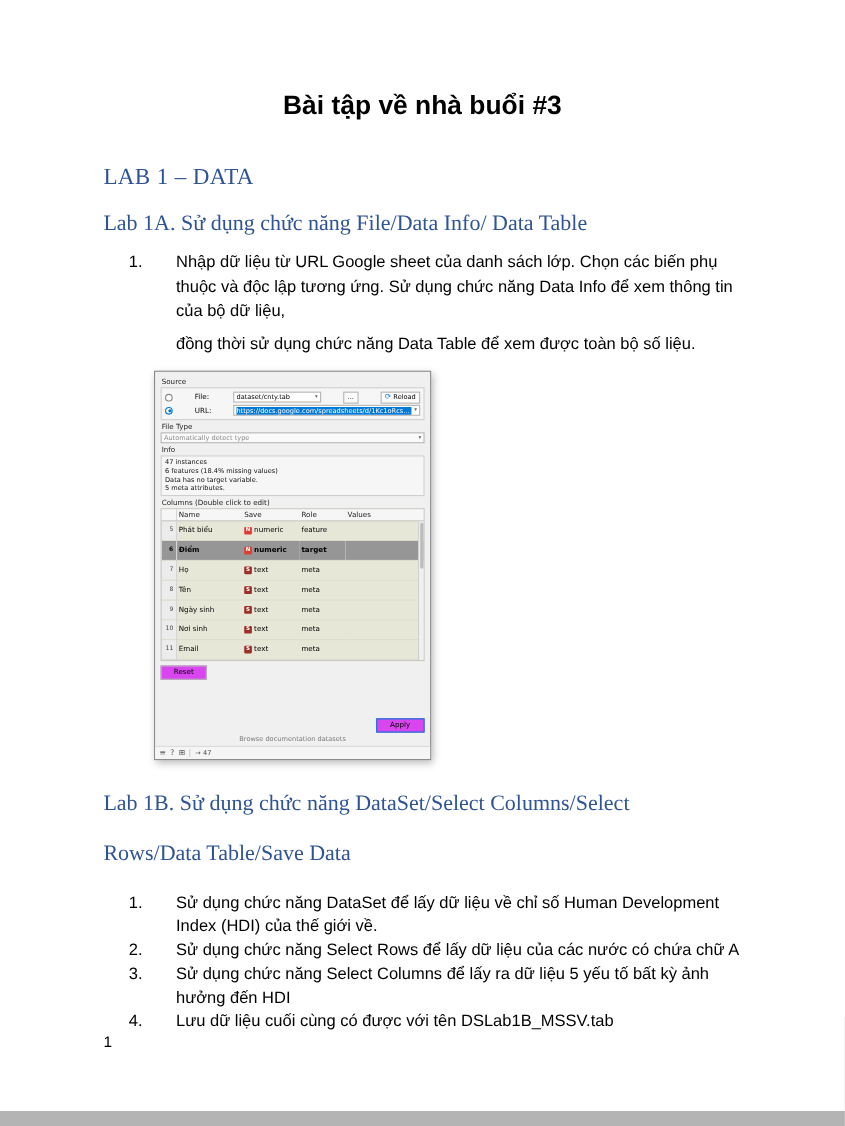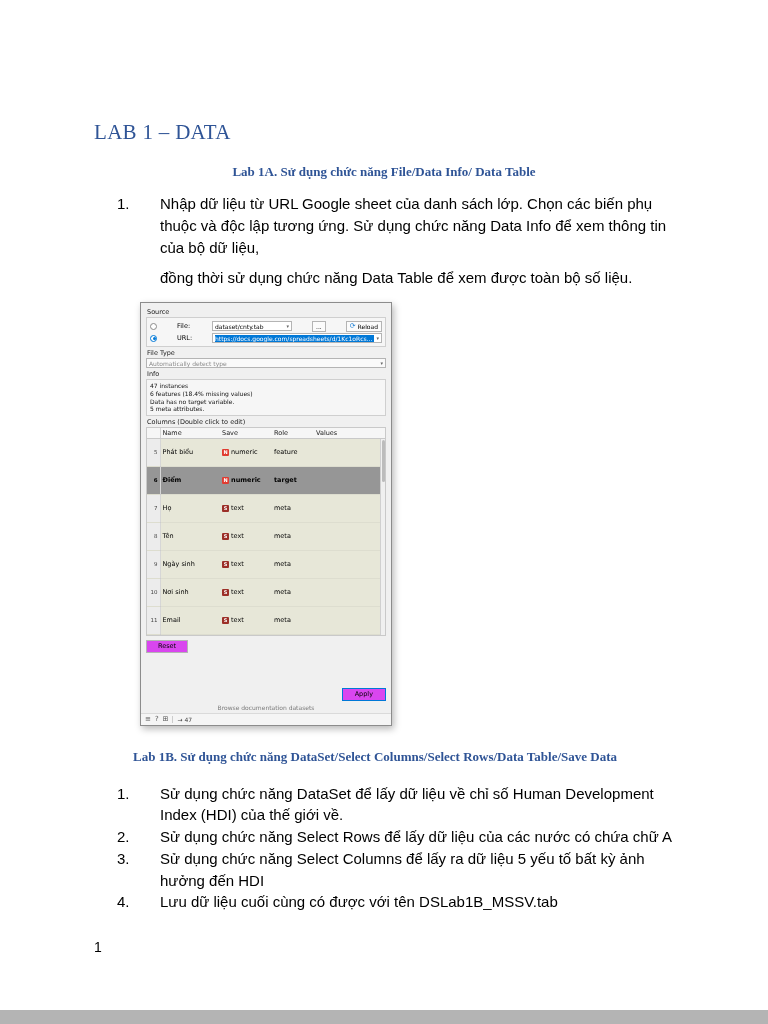--- a/index.html
+++ b/index.html
@@ -6,22 +6,22 @@
   html,body { width:768px; }
   body { background:#b4b4b4; font-family:"Liberation Sans", sans-serif; }
 
   .page { width:768px; height:1010px; background:#ffffff; position:relative; color:#000; overflow:hidden; }
   .content { padding:83px 94px 0 94px; }
 
   .doc-title { font-size:24px; font-weight:bold; text-align:center; font-family:"Liberation Sans", sans-serif; }
 
   h2.lab-heading { font-family:"Liberation Serif", serif; font-weight:400; font-size:21px;
     color:var(--heading-blue,#2f5496); margin-top:37px; letter-spacing:0.3px; }
-  h3.sub-heading { font-family:"Liberation Serif", serif; font-weight:700; font-size:13px;
-    color:var(--heading-blue,#2f5496); margin-top:19px;text-align:center; }
+  h3.sub-heading { font-family:"Liberation Serif", serif; font-weight:400; font-size:20px;
+    color:var(--heading-blue,#2f5496); margin-top:19px; }
   h3.sub-heading.tall { line-height:2.3; max-width:562px; margin-top:16px; }
 
   .body-text { font-size:15px; line-height:1.45; }
   .list { margin-top:13px; }
   .list-item { display:flex; }
   .list-item .num { width:23px; margin-left:23px; flex:0 0 auto; }
   .list-item .itxt { flex:1; min-width:0;margin-left:20px; }
   .para-gap { margin-top:9px; }
 
   
@@ -44,21 +44,21 @@
   .combo .arrow { font-size:5px; color:#666; margin-left:2px; flex:0 0 auto; }
   .combo.url-sel .val { background:var(--accent-blue,#0078d7); color:#fff; }
   .combo.full { margin:1px 0 1px; background:#fafafa; }
   .combo.full .val { color:#8a8a8a; }
   .mini-btn { height:11px; border:1px solid #b4b4b4; background:#fbfbfb; font-size:6px; display:flex; align-items:center; gap:2px; padding:0 3px; flex:0 0 auto; font-family:inherit; }
   .reload-ic { color:#1d7fd4; font-size:7px; line-height:1; }
   .info-box { border:1px solid #cfcfcf; background:#f6f6f6; padding:2px 3px; font-size:6px; line-height:1.3; color:#111; }
   .cols-box { border:1px solid #c9c9c9; background:#e7e7d8; position:relative; }
   table.cols { width:100%; border-collapse:collapse; table-layout:fixed; font-size:6.5px; }
   table.cols th { background:#f6f6f6; border-bottom:1px solid #c9c9c9; font-weight:normal; text-align:left; height:10px; padding:0 2px; font-size:6.5px; color:#222; }
-  table.cols td { height:28px; padding:0 2px; border-bottom:1px solid rgba(0,0,0,0.04); white-space:nowrap; overflow:hidden; }
+  table.cols td { height:18px; padding:0 2px; border-bottom:1px solid rgba(0,0,0,0.04); white-space:nowrap; overflow:hidden; }
   td.rownum, th.rownum { background:#ececec; border-right:1px solid #d6d6d6; text-align:right; font-size:5.5px; color:#444; padding-right:2px; }
   tr.sel td { background:#969696; font-weight:bold; color:#000; }
   .ticon { display:inline-flex; width:7px; height:7px; border-radius:1px; color:#fff; font-size:5px; align-items:center; justify-content:center; margin-right:2px; vertical-align:middle; font-weight:bold; }
   .ticon.numeric { background:#e03c31; }
   .ticon.textt { background:#9c2f28; }
   .vscroll { position:absolute; right:0; top:11px; bottom:0; width:5px; background:#f0f0f0; border-left:1px solid #d0d0d0; }
   .vthumb { margin:1px 0.5px; height:42px; background:#bcbcbc; border-radius:2px; }
   .btn-row { display:flex; justify-content:space-between; margin:4px 0 3px; }
   .dlg-btn { height:13px; font-size:6.5px; background:#d946ef; border:1px solid #b4b4b4; padding:0 11px; font-family:inherit; }
   .dlg-btn.apply { border-color:var(--accent-blue,#0078d7); padding:0 12px;margin-top:48px; }
@@ -68,20 +68,21 @@
   .sb-out { font-size:6px; display:flex; gap:2px; align-items:center; color:#444; }
 
   .page-number { position:absolute; left:94px; top:939px; font-size:14px; }
 </style>
 </head>
 <body>
 
 <div class="page">
   <div class="content">
 
+    <div class="doc-title">Bài tập về nhà buổi #3</div>
 
     <h2 class="lab-heading">LAB 1 – DATA</h2>
 
     <h3 class="sub-heading">Lab 1A. Sử dụng chức năng File/Data Info/ Data Table</h3>
 
     <div class="list body-text">
       <div class="list-item">
         <span class="num">1.</span>
         <div class="itxt">
           <div>Nhập dữ liệu từ URL Google sheet của danh sách lớp. Chọn các biến phụ thuộc và độc lập tương ứng. Sử dụng chức năng Data Info để xem thông tin của bộ dữ liệu,</div>

